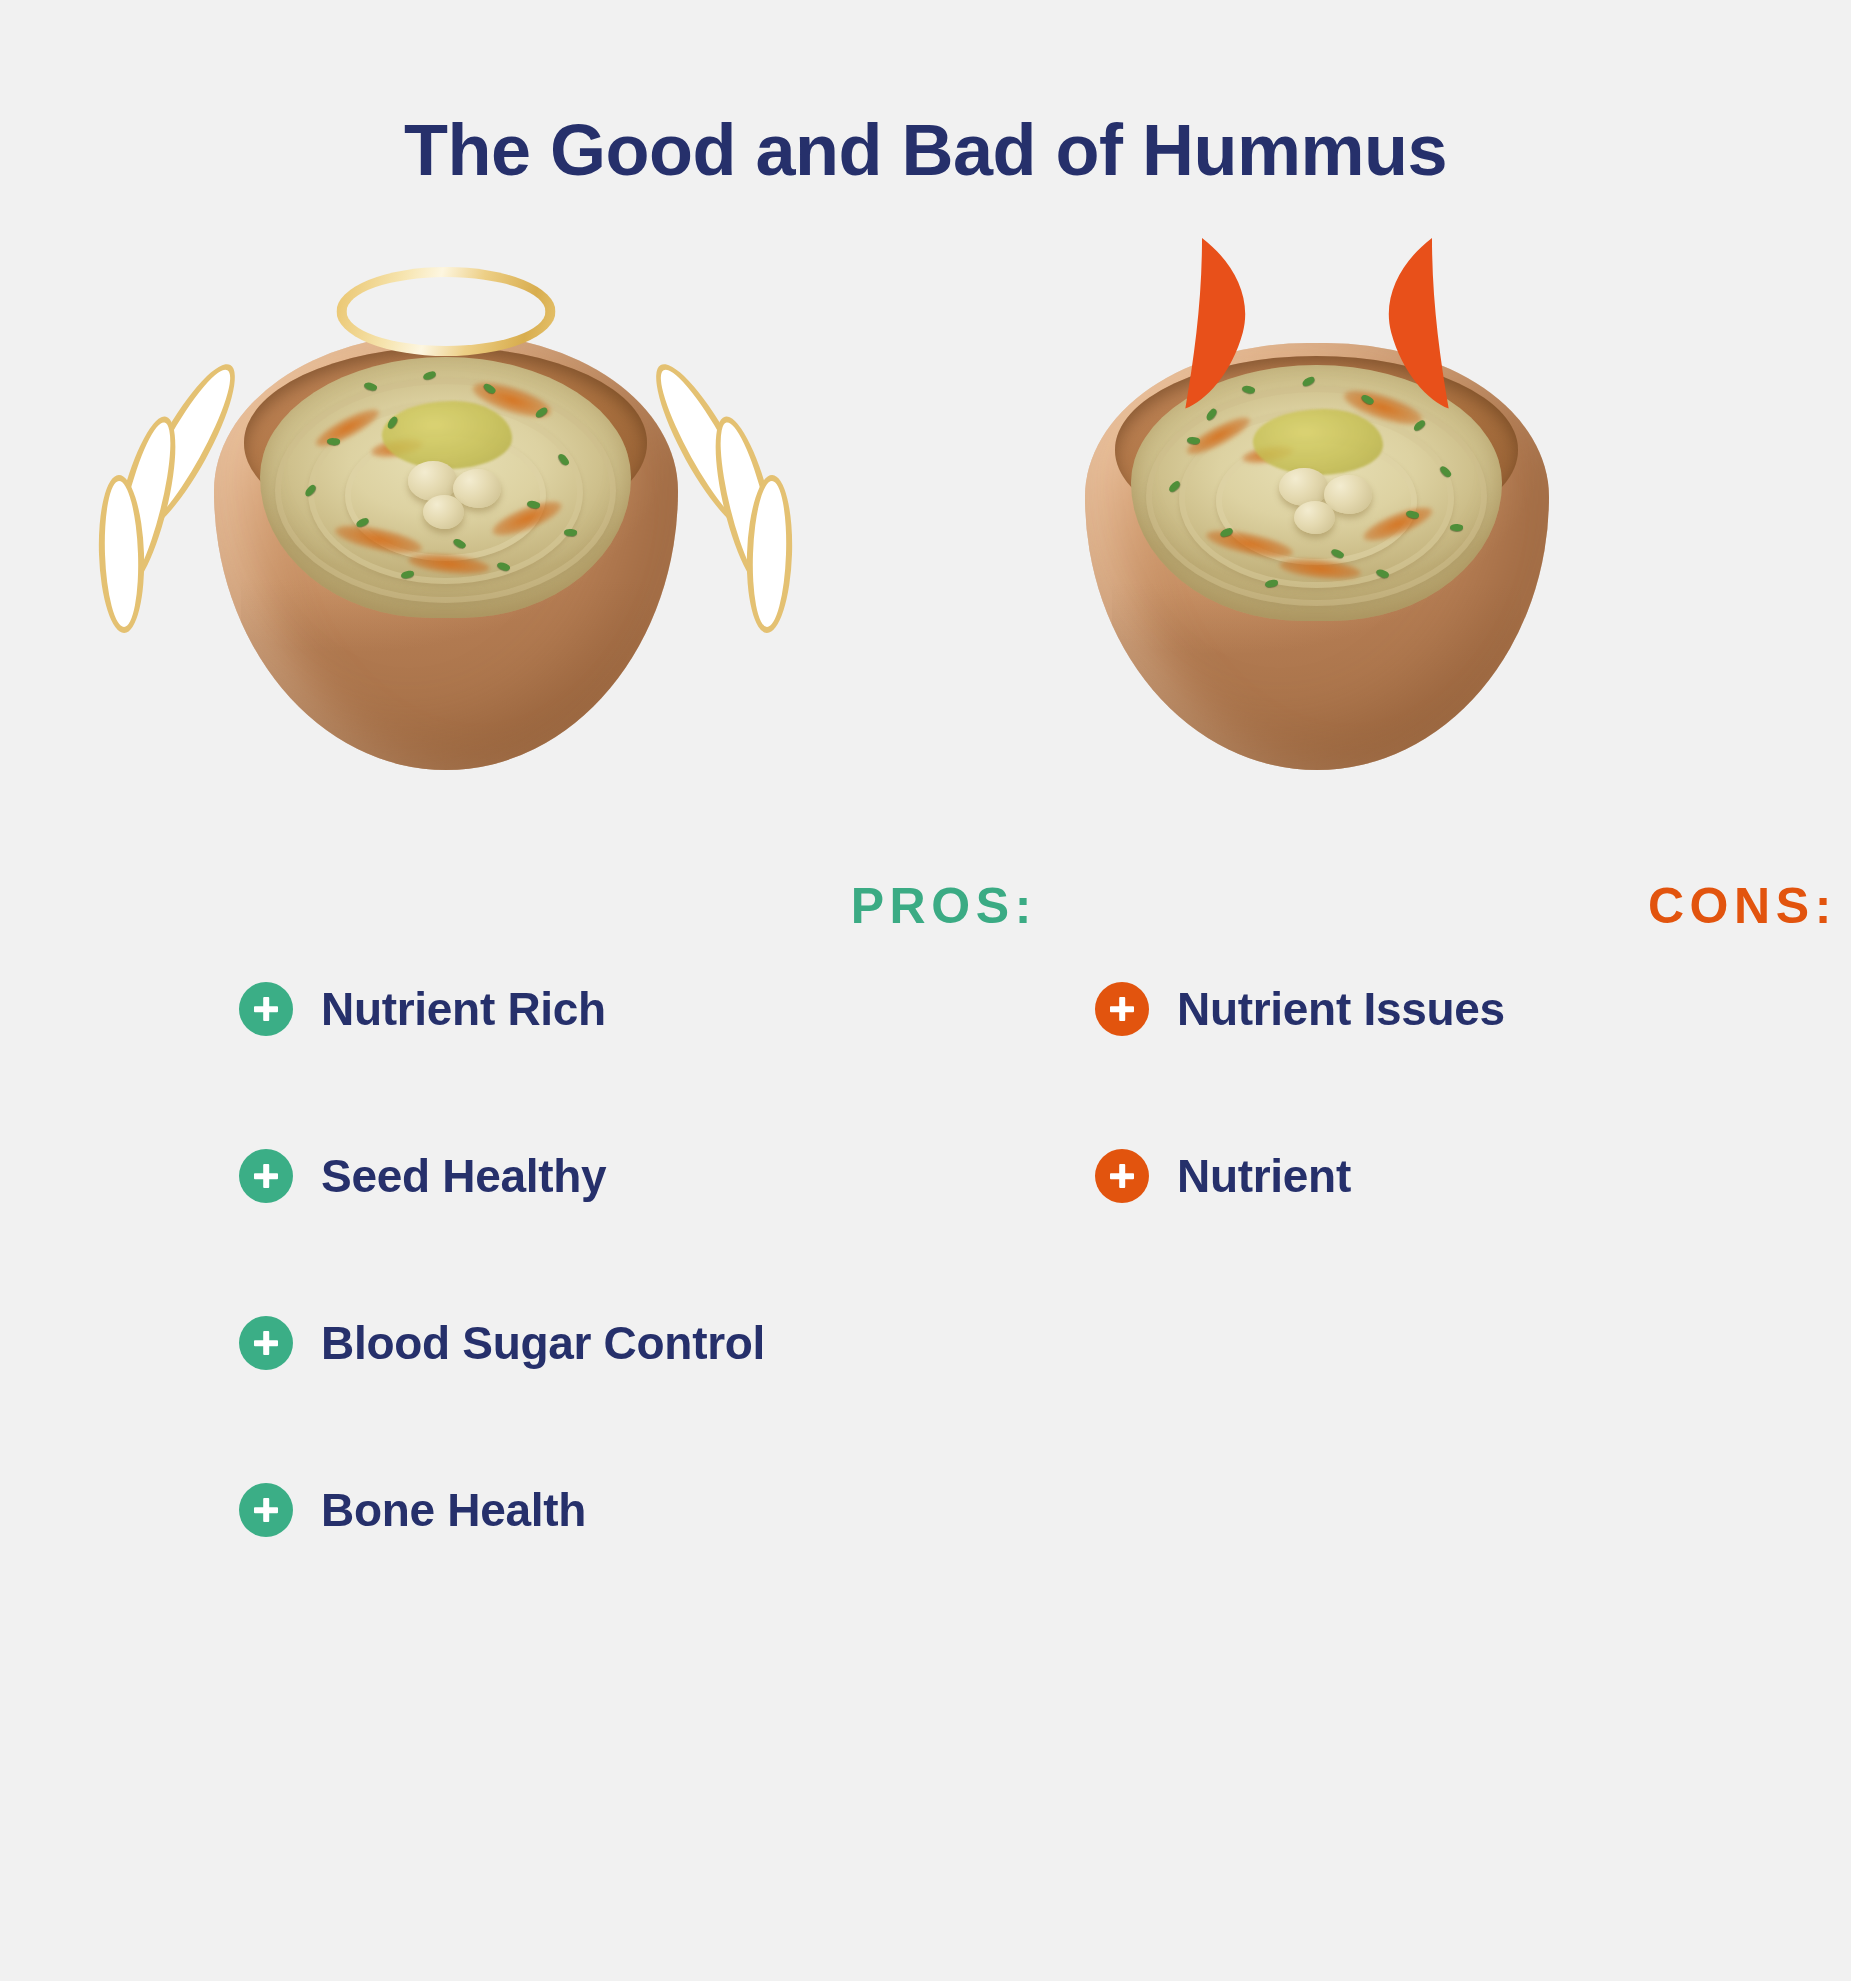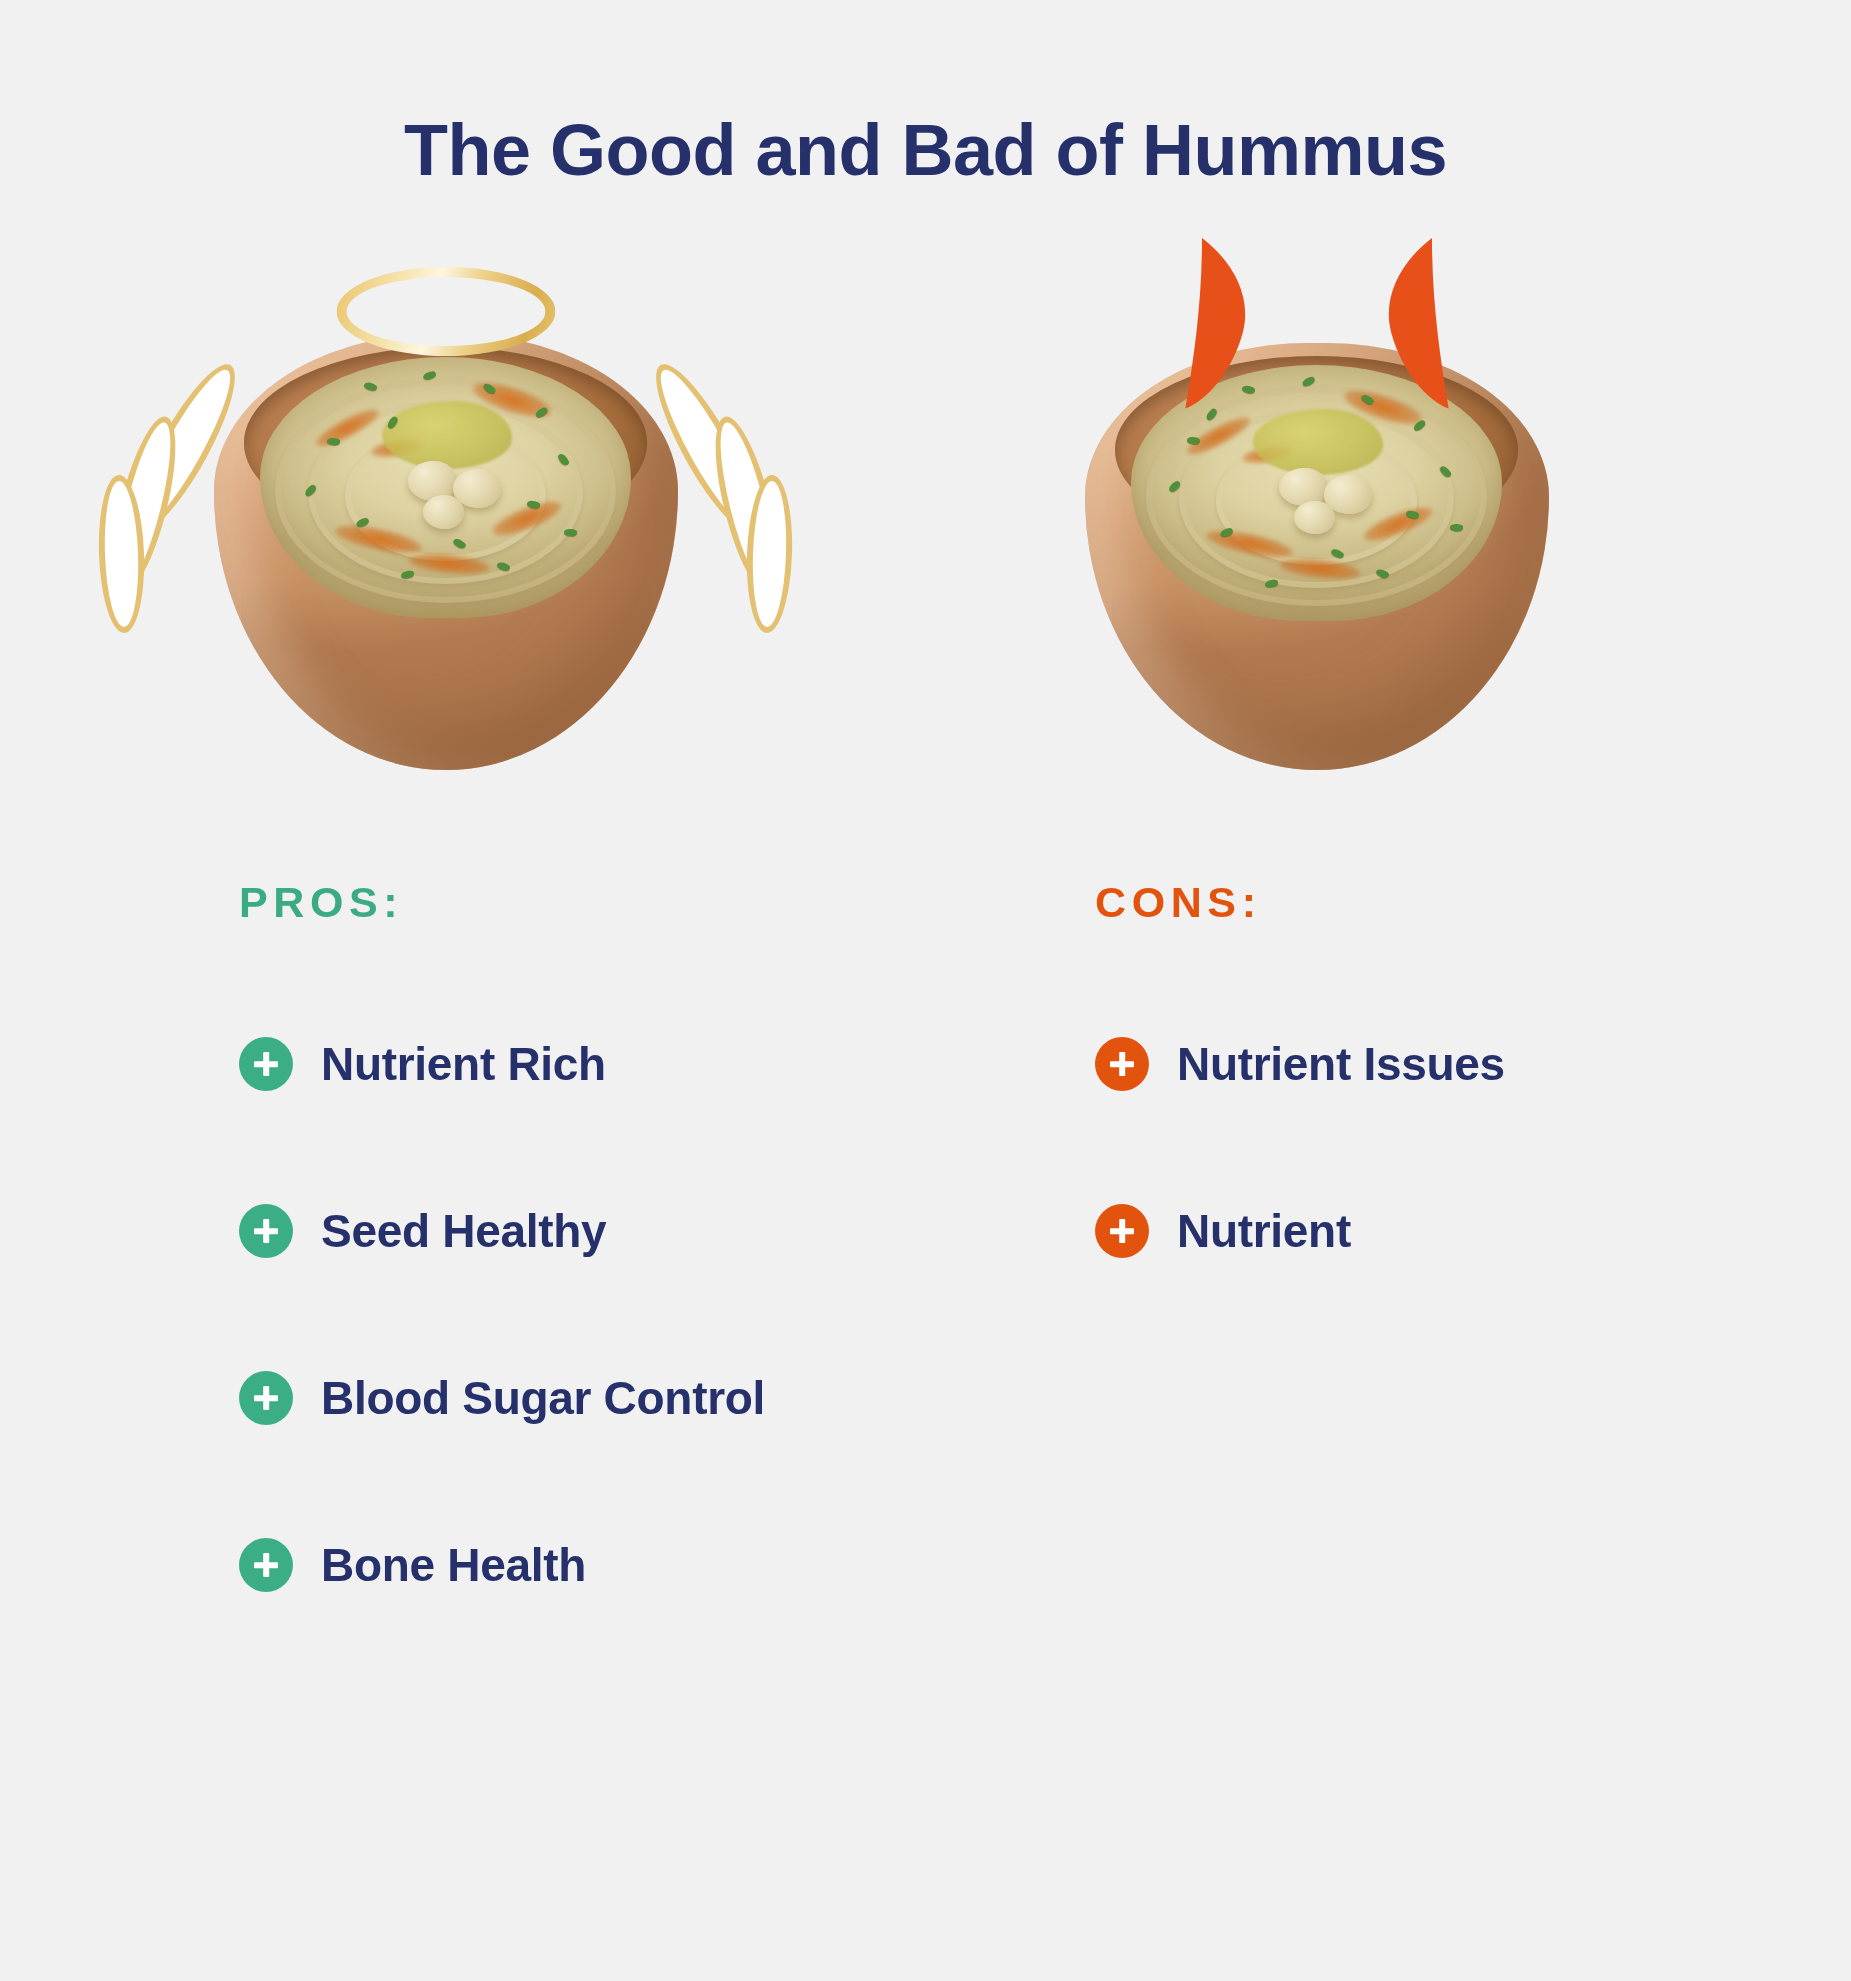--- a/index.html
+++ b/index.html
@@ -219,25 +219,26 @@
     left: 0;
     width: 1851px;
     height: 974px;
   }
 
   .column { position: absolute; top: 0; }
   .column.pros { left: 239px; width: 798px; }
   .column.cons { left: 1095px; width: 742px; }
 
   .column-header {
-    font-size: 43px;
+    font-size: 50px;
     font-weight: 700;
     letter-spacing: 5.6px;
-    margin-bottom: 100px;
+    margin-bottom: 38px;
     line-height: 1;
+    text-align: right;
   }
   .column.pros .column-header { color: #3bab84; }
   .column.cons .column-header { color: #e2540e; }
 
   .list { list-style: none; }
 
   .list-item {
     display: flex;
     align-items: center;
     height: 80px;

